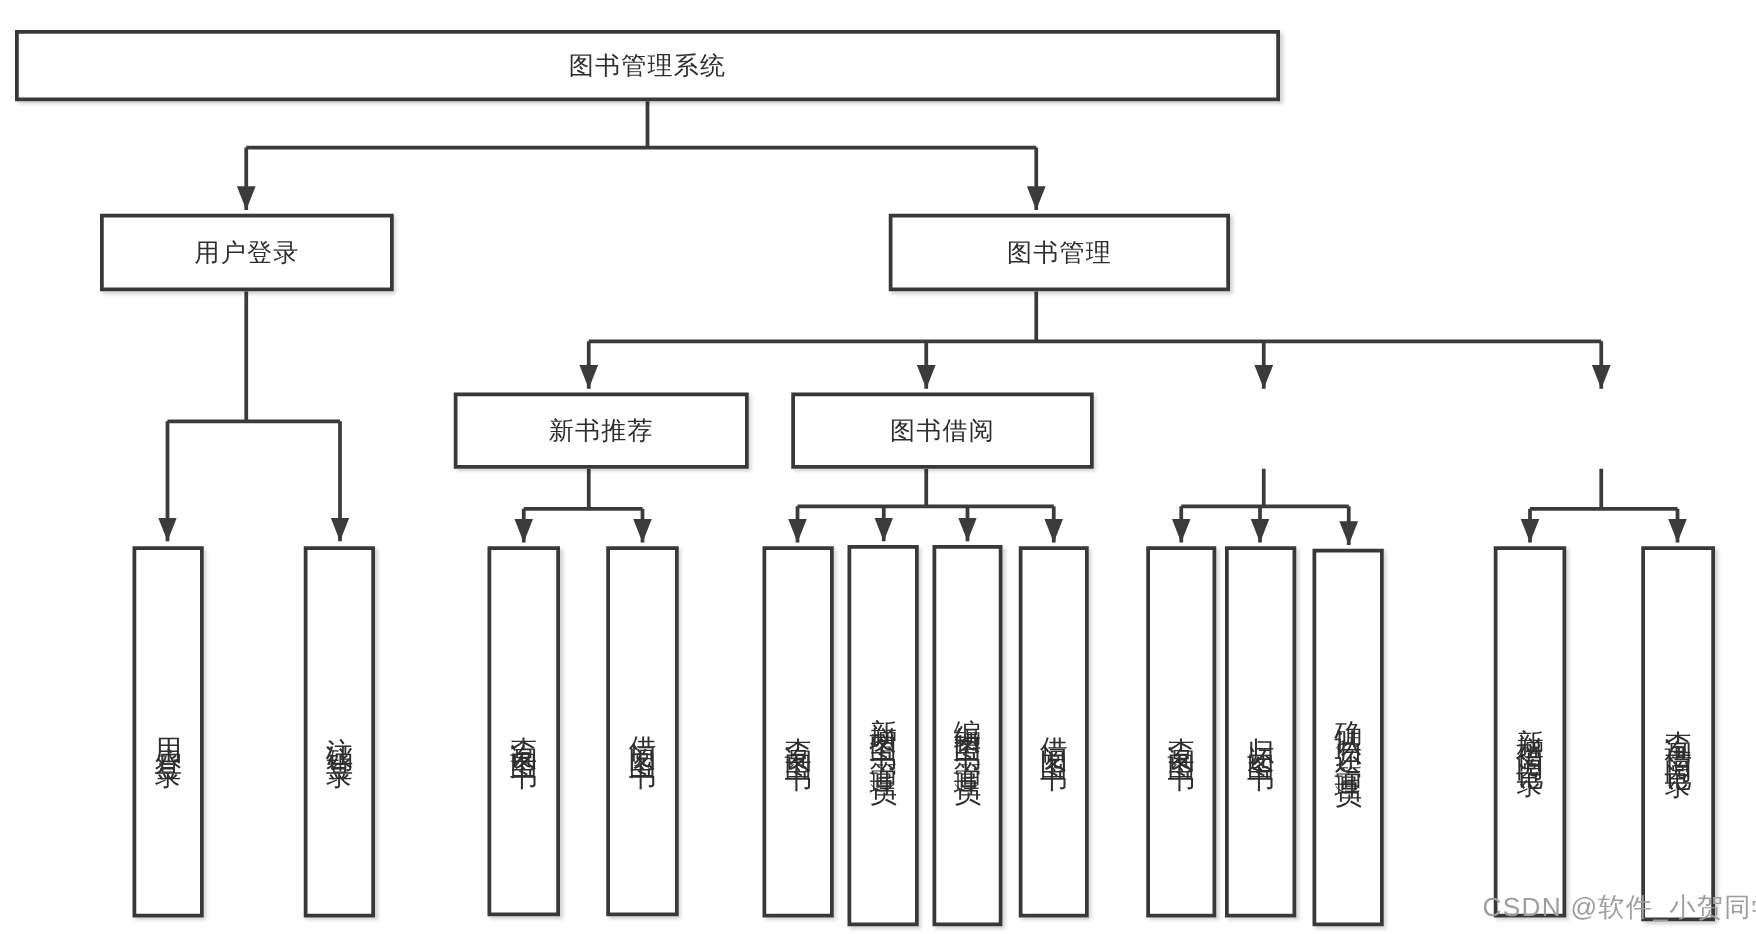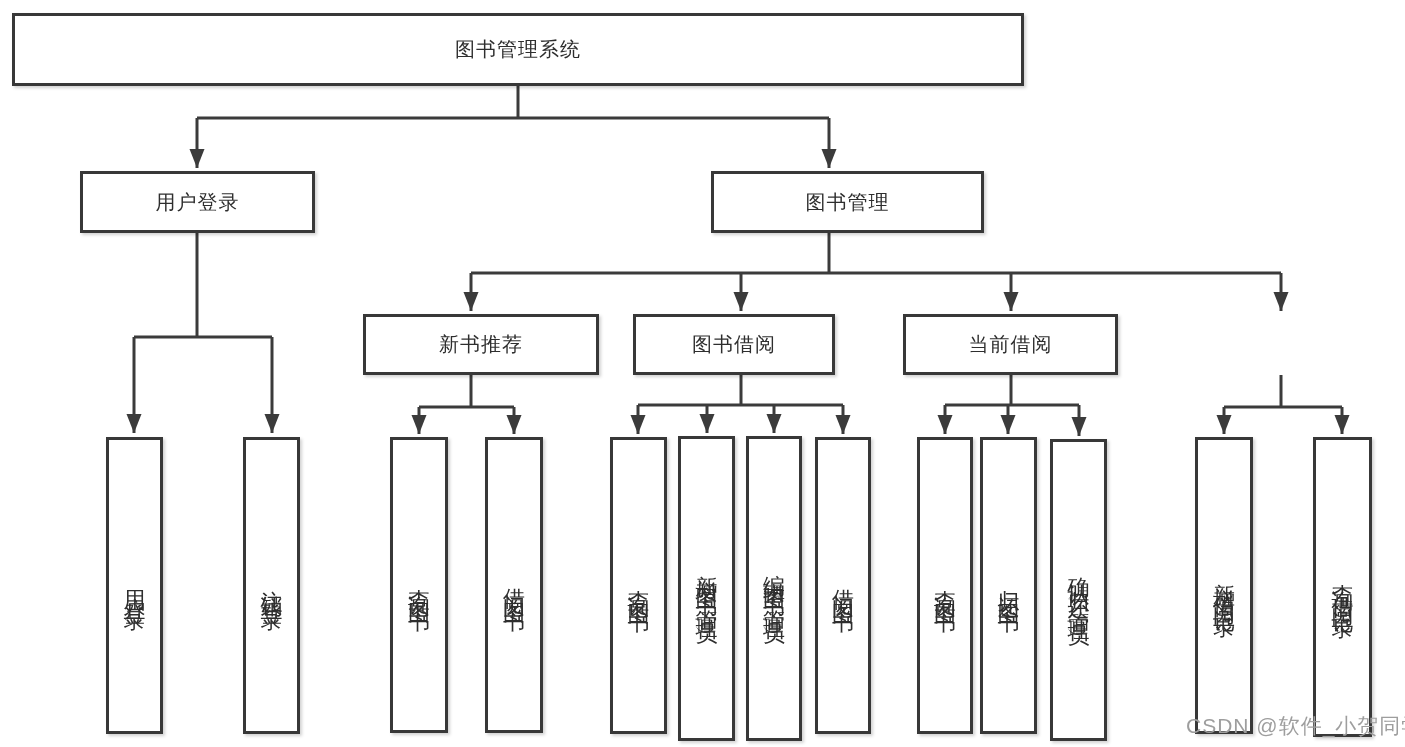--- a/index.html
+++ b/index.html
@@ -94,39 +94,36 @@
     <path class="wire" d="M945,405 V434" marker-end="url(#ah)"></path>
     <path class="wire" d="M1008,405 V434" marker-end="url(#ah)"></path>
     <path class="wire" d="M1079,405 V436" marker-end="url(#ah)"></path>
 
     <path class="wire" d="M1281,375 V407"></path>
     <path class="wire" d="M1224,407 H1342"></path>
     <path class="wire" d="M1224,407 V434" marker-end="url(#ah)"></path>
     <path class="wire" d="M1342,407 V434" marker-end="url(#ah)"></path>
   </svg>
 
-  <div class="node" style="left:12px;top:13px;width:1012px;height:73px">
+  <div class="node" style="left:12px;top:24px;width:1012px;height:57px">
     <span class="htext">图书管理系统</span>
   </div>
 
   <div class="node" style="left:80px;top:171px;width:235px;height:62px">
     <span class="htext">用户登录</span>
   </div>
   <div class="node" style="left:711px;top:171px;width:273px;height:62px">
     <span class="htext">图书管理</span>
   </div>
 
   <div class="node" style="left:363px;top:314px;width:236px;height:61px">
     <span class="htext">新书推荐</span>
   </div>
-  <div class="node" style="left:633px;top:314px;width:202px;height:61px">
+  <div class="node" style="left:633px;top:314px;width:242px;height:61px">
     <span class="htext">图书借阅</span>
-  </div>
-  <div class="node" style="left:903px;top:314px;width:215px;height:61px">
-    <span class="htext">当前借阅</span>
   </div>
 
   <div class="node" style="left:106px;top:437px;width:57px;height:297px">
     <span class="vtext">用户登录</span>
   </div>
   <div class="node" style="left:243px;top:437px;width:57px;height:297px">
     <span class="vtext">注销登录</span>
   </div>
 
   <div class="node" style="left:390px;top:437px;width:58px;height:296px">

